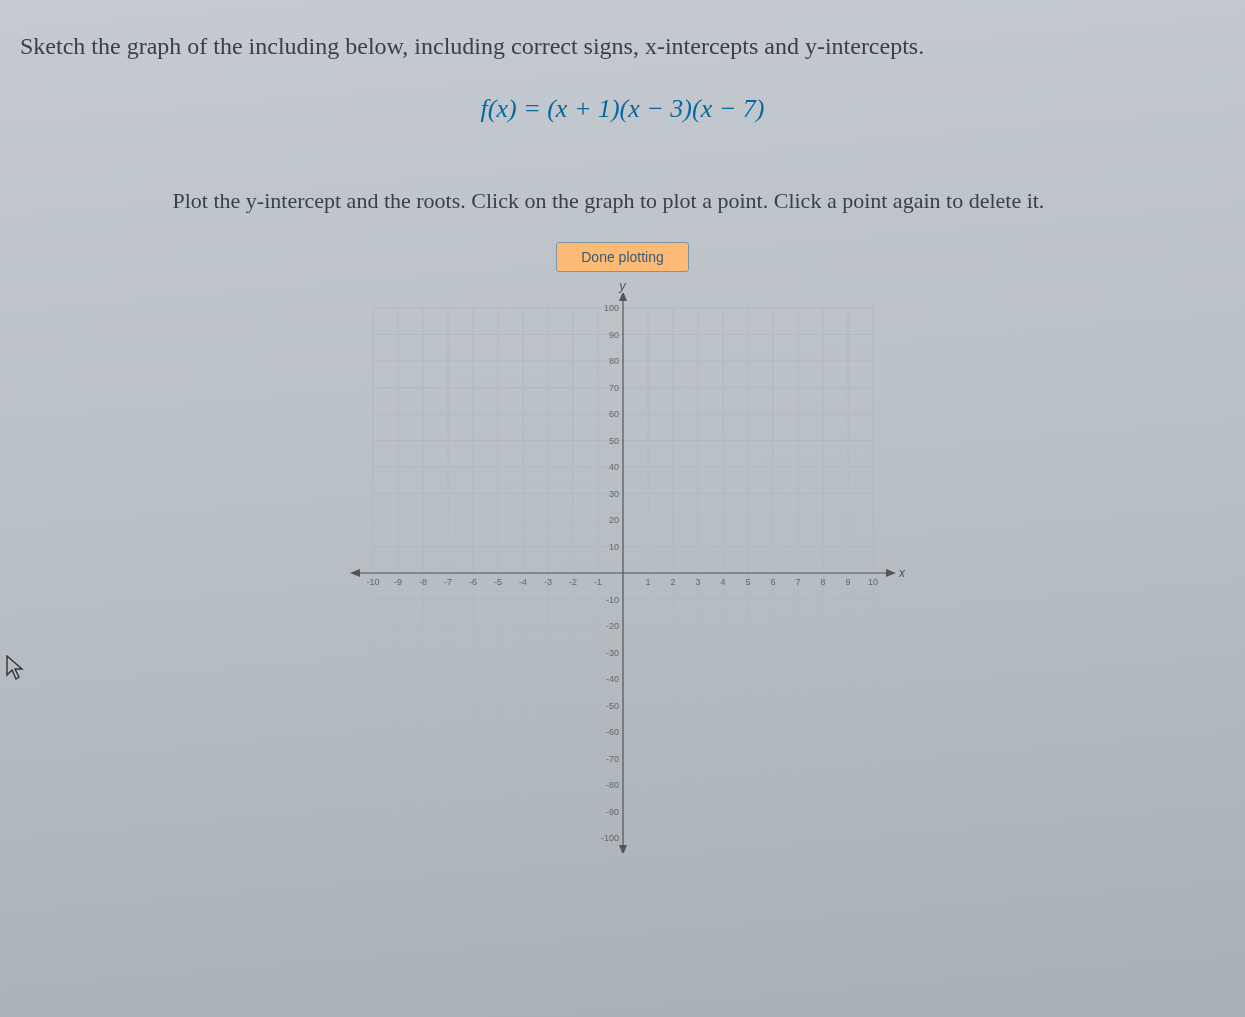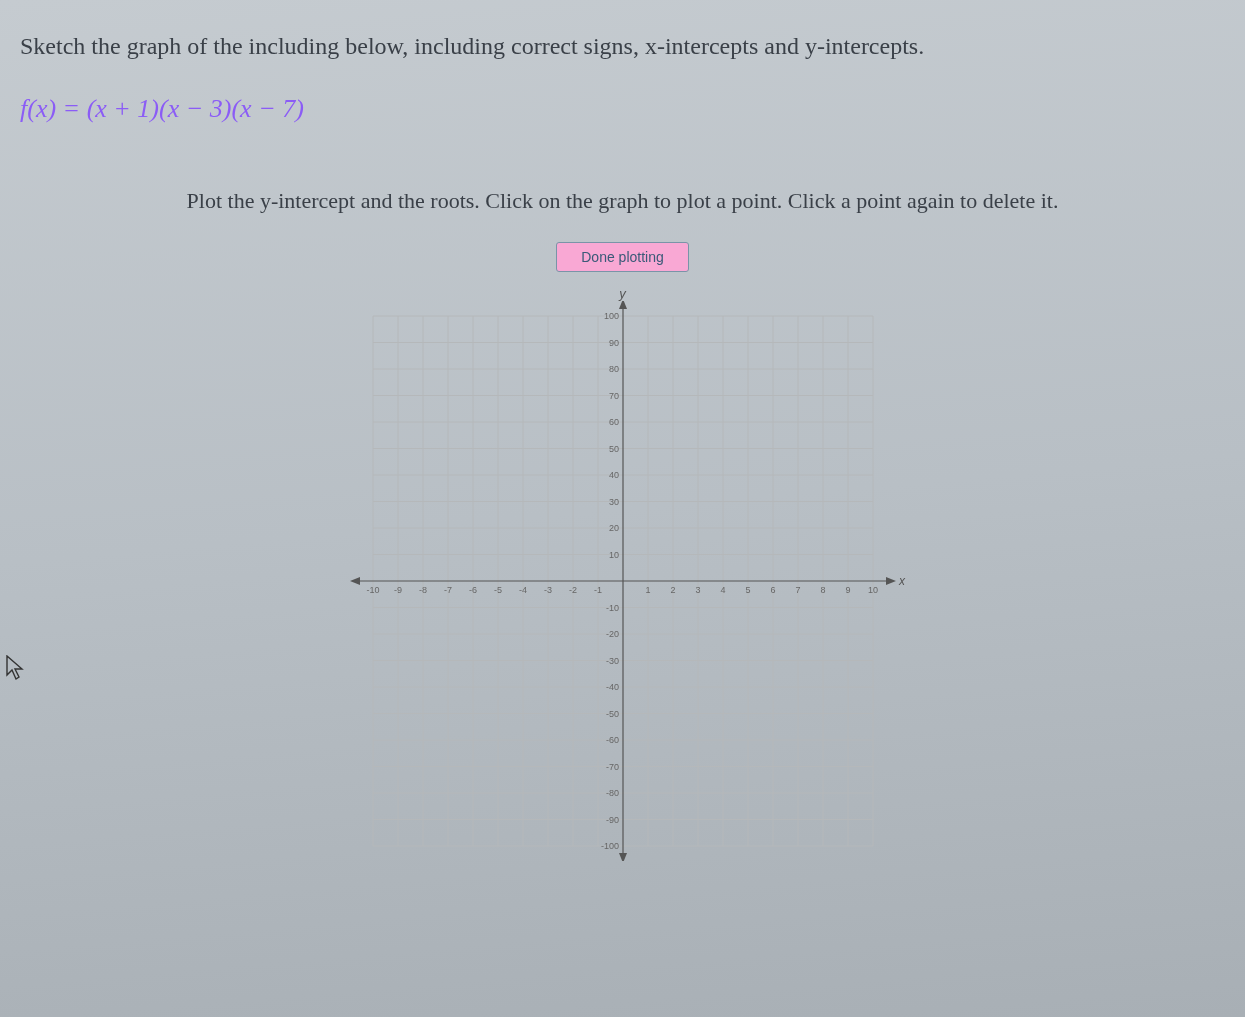--- a/index.html
+++ b/index.html
@@ -15,47 +15,47 @@
   .container {
     padding: 20px 20px 0 20px;
   }
   .problem-statement {
     font-size: 24px;
     color: #3a4048;
     margin: 10px 0 30px 0;
     line-height: 1.4;
   }
   .equation {
+    text-align: center;
     font-size: 26px;
     font-style: italic;
-    color: #8b5cf6;
+    color: #0369a1;
     margin: 20px 0 60px 0;
     font-family: 'Cambria Math', Georgia, serif;
   }
   .instruction {
     font-size: 22px;
     color: #3a4048;
-    text-align: center;
     margin: 0 auto 25px auto;
     max-width: 900px;
     line-height: 1.5;
   }
   .plot-area {
     text-align: center;
   }
   .done-btn {
     display: inline-block;
     border: 1px solid #7a94a8;
-    background: #f9a8d4;
+    background: #fdba74;
     color: #3a5a78;
     font-family: Arial, sans-serif;
     font-size: 14px;
     padding: 6px 24px;
     border-radius: 3px;
-    margin-bottom: 12px;
+    margin-bottom: 4px;
     cursor: pointer;
   }
   .axis-label-y {
     font-style: italic;
     font-family: Arial, sans-serif;
     font-size: 13px;
     color: #555;
     margin: 2px 0 0 0;
   }
   .graph-wrap {

